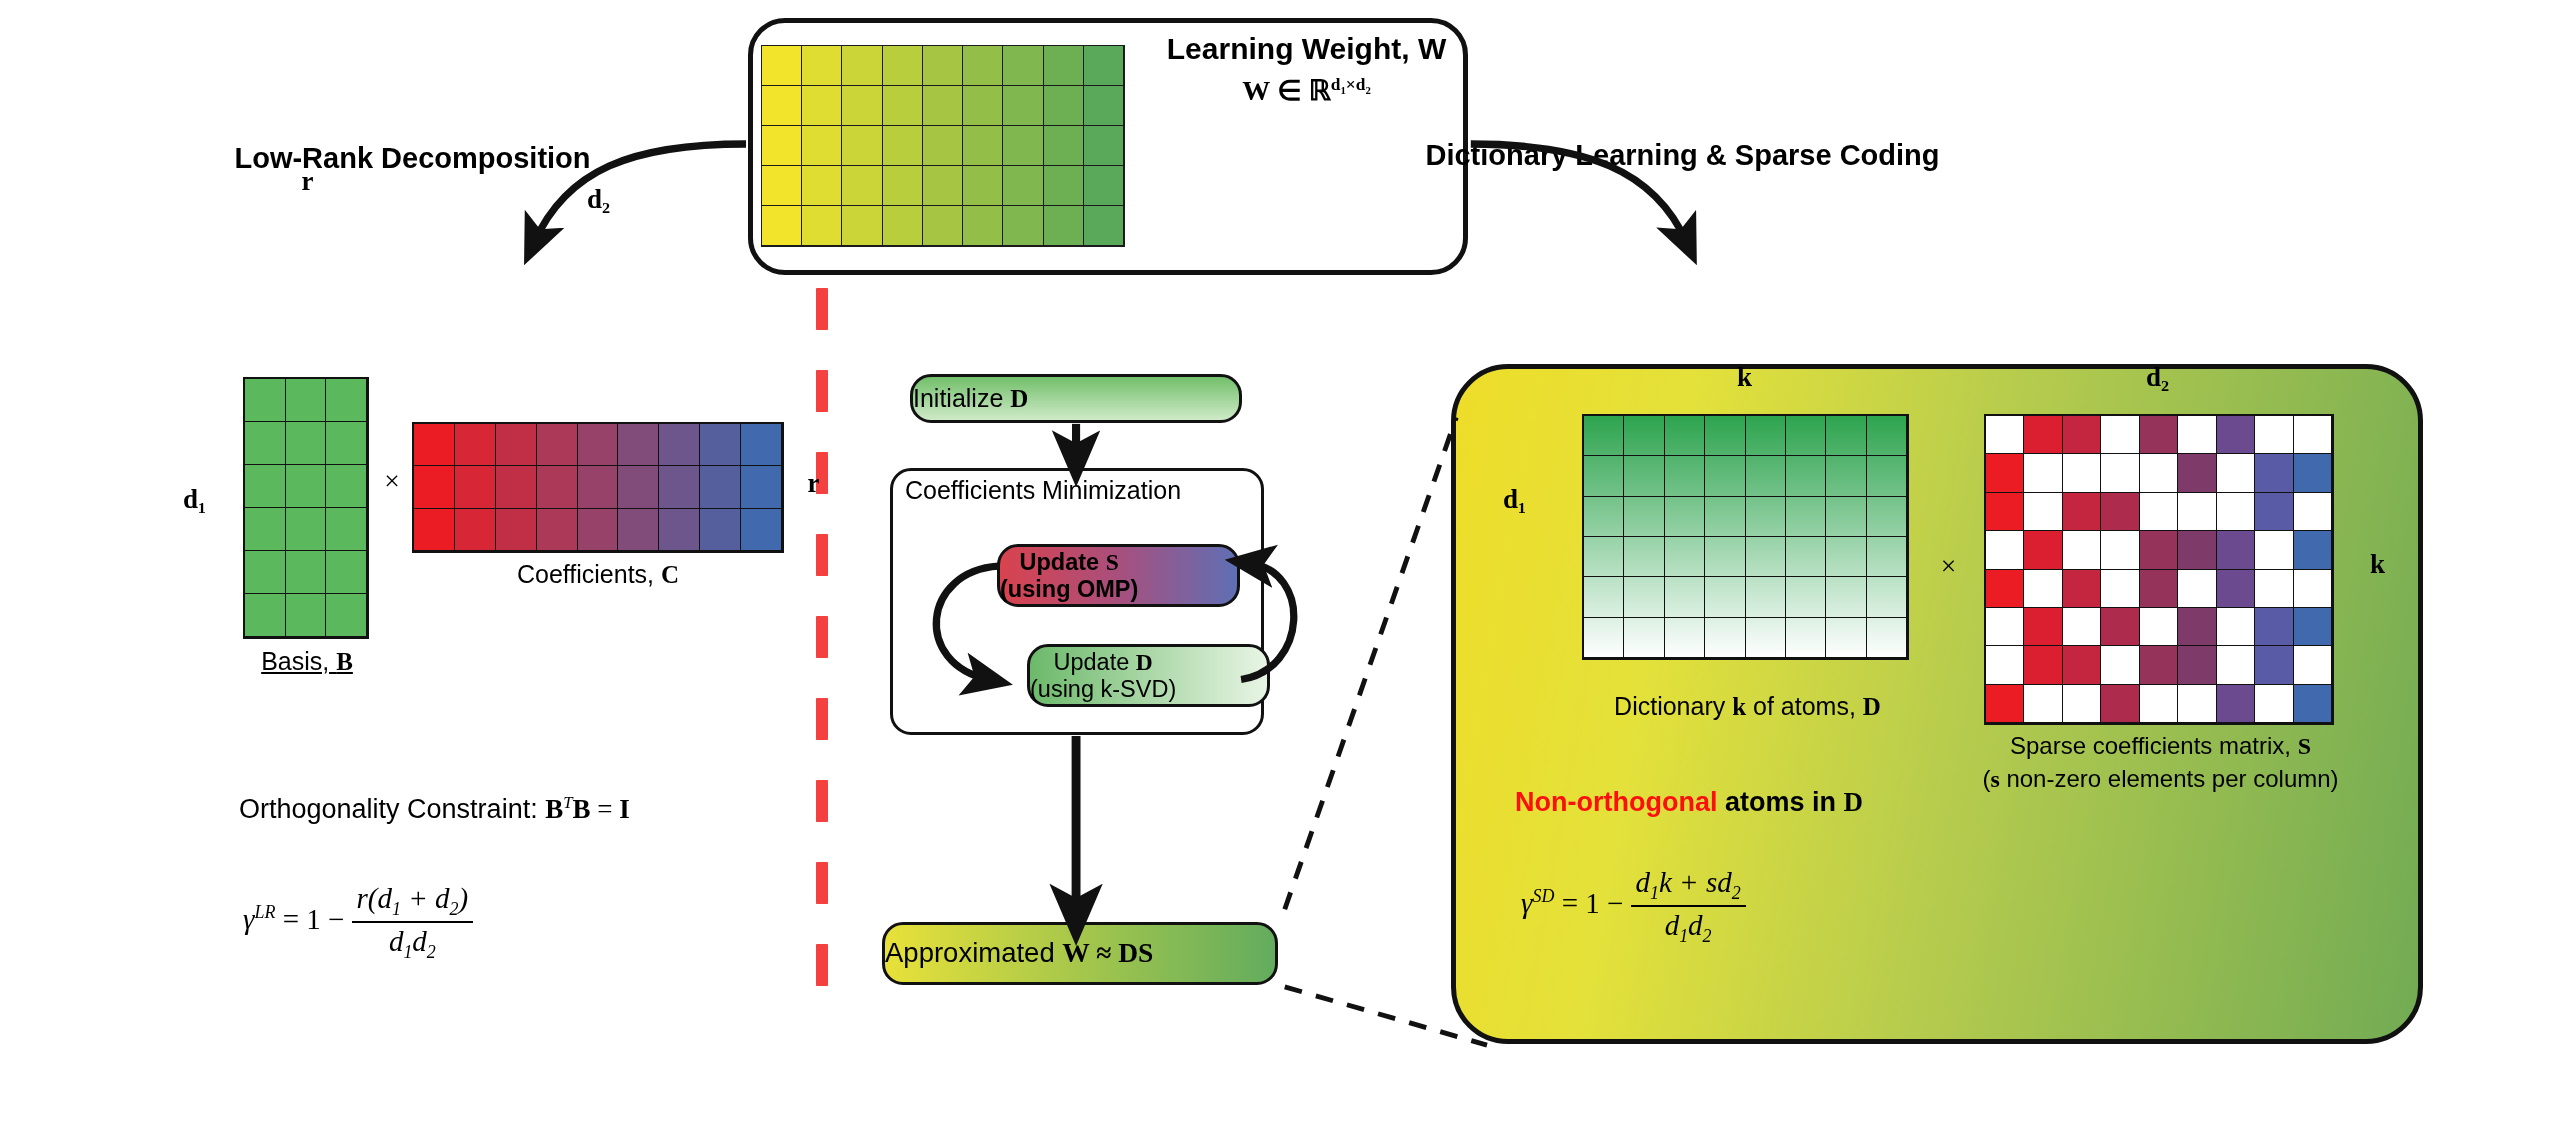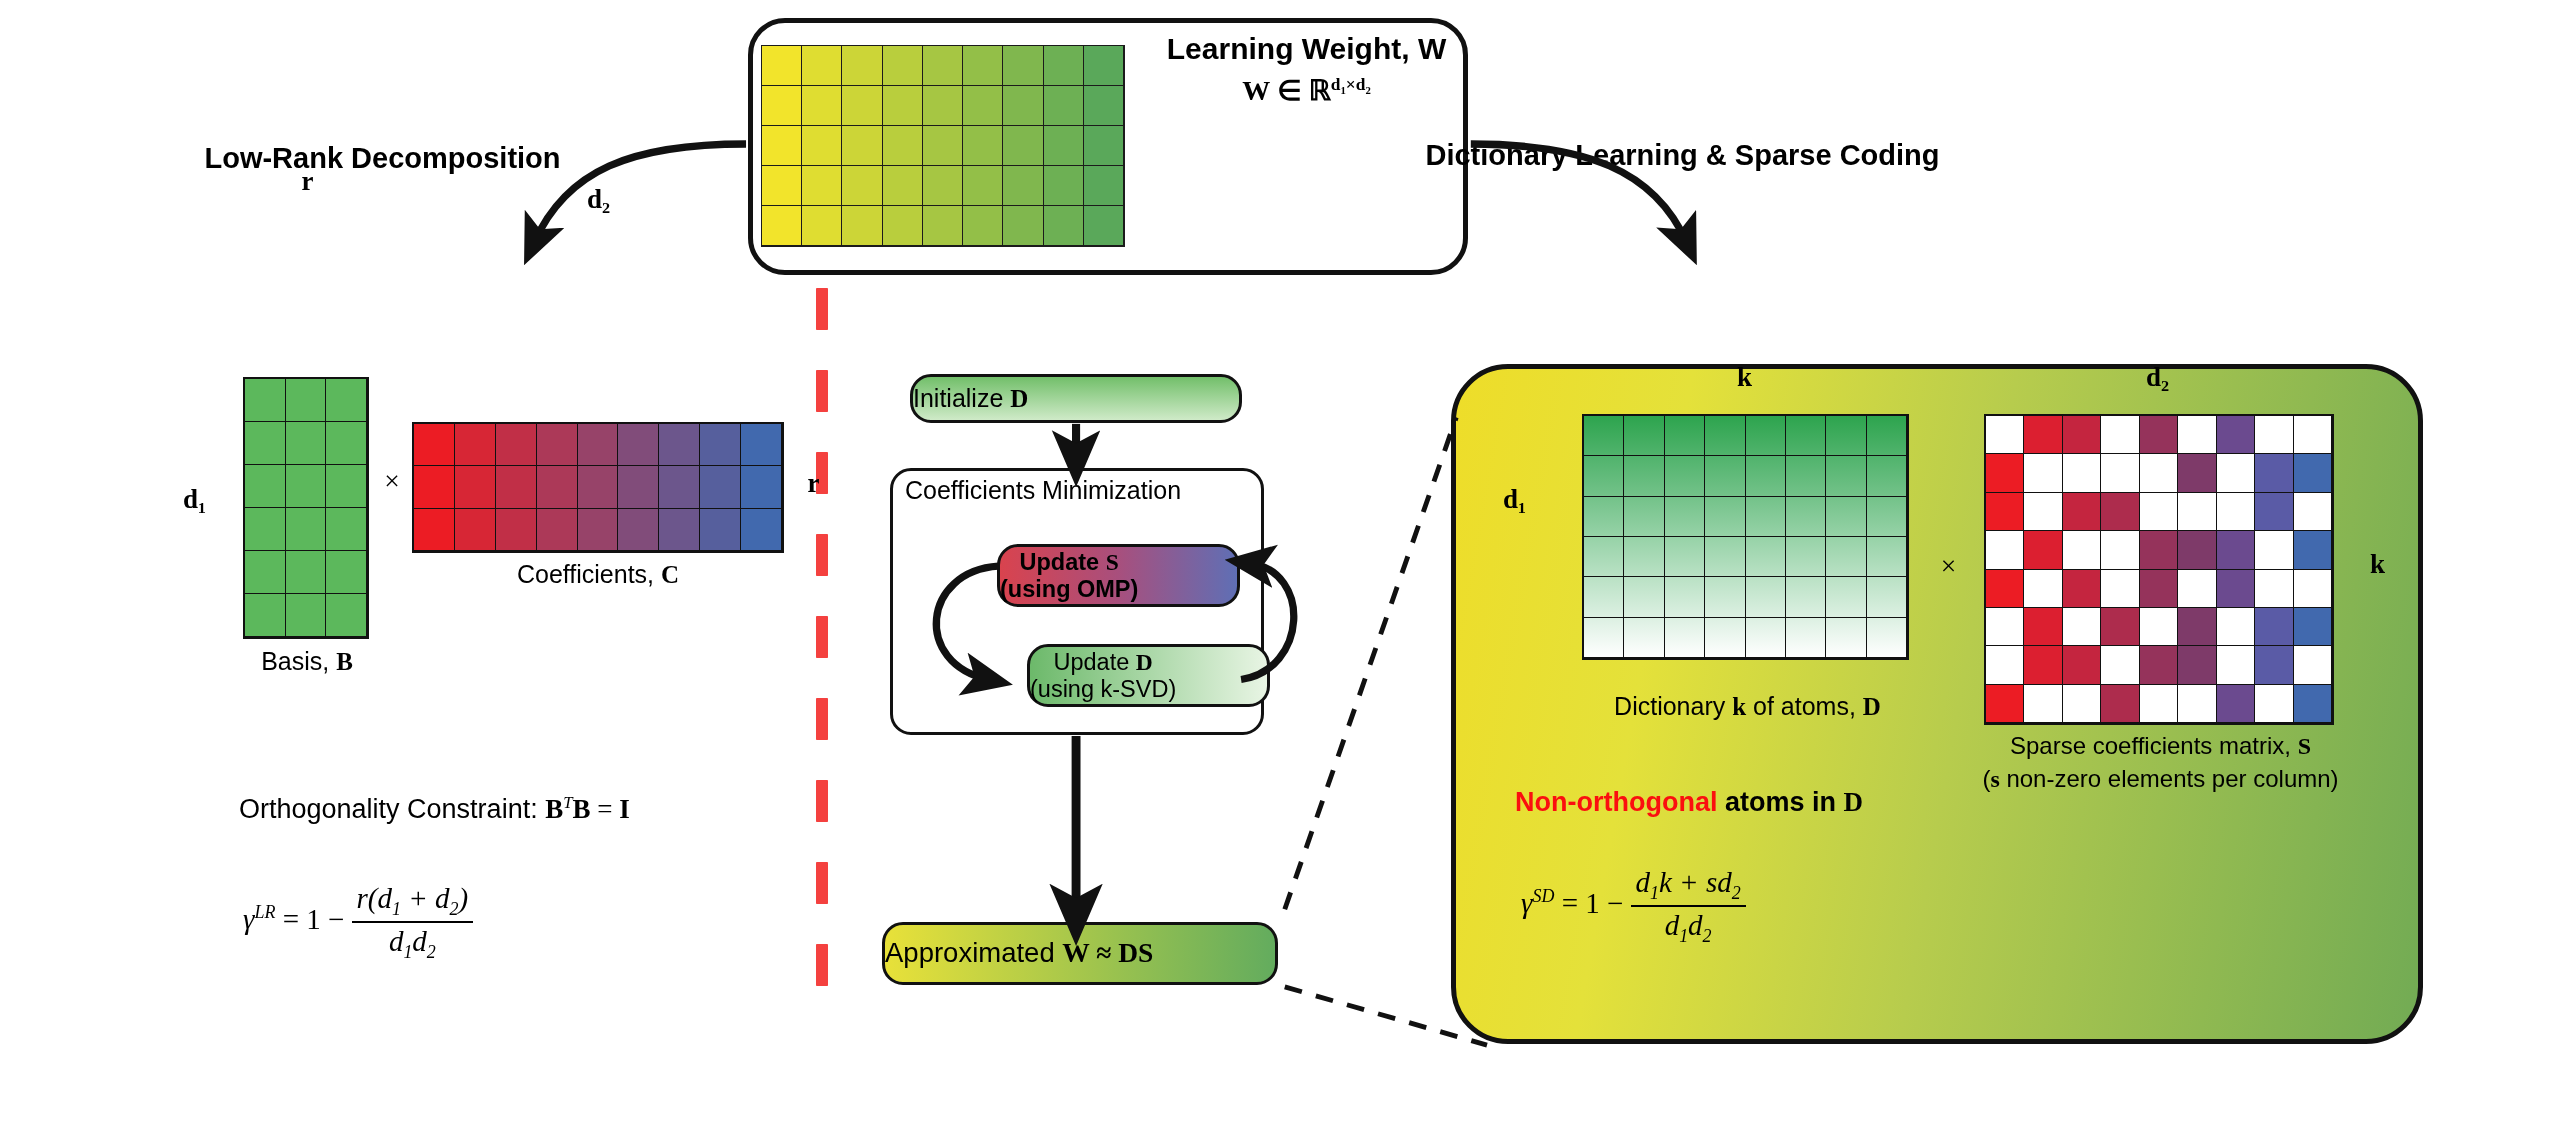--- a/index.html
+++ b/index.html
@@ -15,21 +15,21 @@
   #w-matrix{left:761px;top:45px;width:364px;height:202px;
             display:grid;grid-template-columns:repeat(9,1fr);grid-template-rows:repeat(5,1fr);
             border:1.6px solid #1b1b1b;box-sizing:border-box;}
   #w-matrix div{border-right:1.6px solid #1b1b1b;border-bottom:1.6px solid #1b1b1b;box-sizing:border-box;}
   #top-label{left:1157px;top:32px;width:299px;text-align:center;
              font-size:30px;font-weight:bold;}
   #top-formula{left:1157px;top:74px;width:299px;text-align:center;font-size:28px;font-weight:bold;}
 
   
   .sect-title{font-size:29px;font-weight:bold;text-align:center;}
-  #lr-title{left:63px;top:142px;width:639px;}
+  #lr-title{left:93px;top:142px;width:639px;}
   #dl-title{left:1278px;top:139px;width:809px;}
 
   
   #divider{left:816px;top:288px;width:12px;height:741px;}
   #divider i{display:block;width:12px;height:42px;background:#f4413f;margin-bottom:40px;border-radius:0.8px;}
 
   
   #basis{left:243px;top:377px;width:126px;height:262px;
          display:grid;grid-template-columns:repeat(3,1fr);grid-template-rows:repeat(6,1fr);
          border:2.4px solid #111;box-sizing:border-box;}
@@ -39,21 +39,21 @@
         border:2.4px solid #111;box-sizing:border-box;}
   #coef div{border-right:1.6px solid #111;border-bottom:1.6px solid #111;box-sizing:border-box;}
 
   .mlabel{font-size:27px;font-weight:bold;}
   #lbl-r{left:275px;top:166px;width:65px;text-align:center;}
   #lbl-d2{left:566px;top:184px;width:65px;text-align:center;}
   #lbl-d1{left:162px;top:484px;width:65px;text-align:center;}
   #lbl-r2{left:789px;top:468px;width:49px;text-align:center;}
   #times1{left:374px;top:465px;width:36px;text-align:center;font-size:27.5px;}
   #coef-cap{left:412px;top:560px;width:372px;text-align:center;font-size:25px;}
-  #basis-cap{left:212px;top:647px;width:190px;text-align:center;font-size:25px;}
+  #basis-cap{left:212px;top:647px;width:190px;text-align:center;font-size:25px;text-decoration:underline;}
 
   #orth{left:239px;top:793px;font-size:27px;}
   #gamma-lr{left:243px;top:882px;font-size:29px;}
 
   
   .node{position:absolute;border:3.2px solid #111;border-radius:21px;box-sizing:border-box;
         display:flex;align-items:center;justify-content:flex-start;text-align:center;line-height:1.12;}
   #n-init{left:910px;top:374px;width:332px;height:49px;font-size:25px;
           background:linear-gradient(180deg,#72bf6a 0%,#cfeac8 100%);}
   #altbox{left:890px;top:468px;width:374px;height:267px;border:3.2px solid #111;border-radius:21px;

